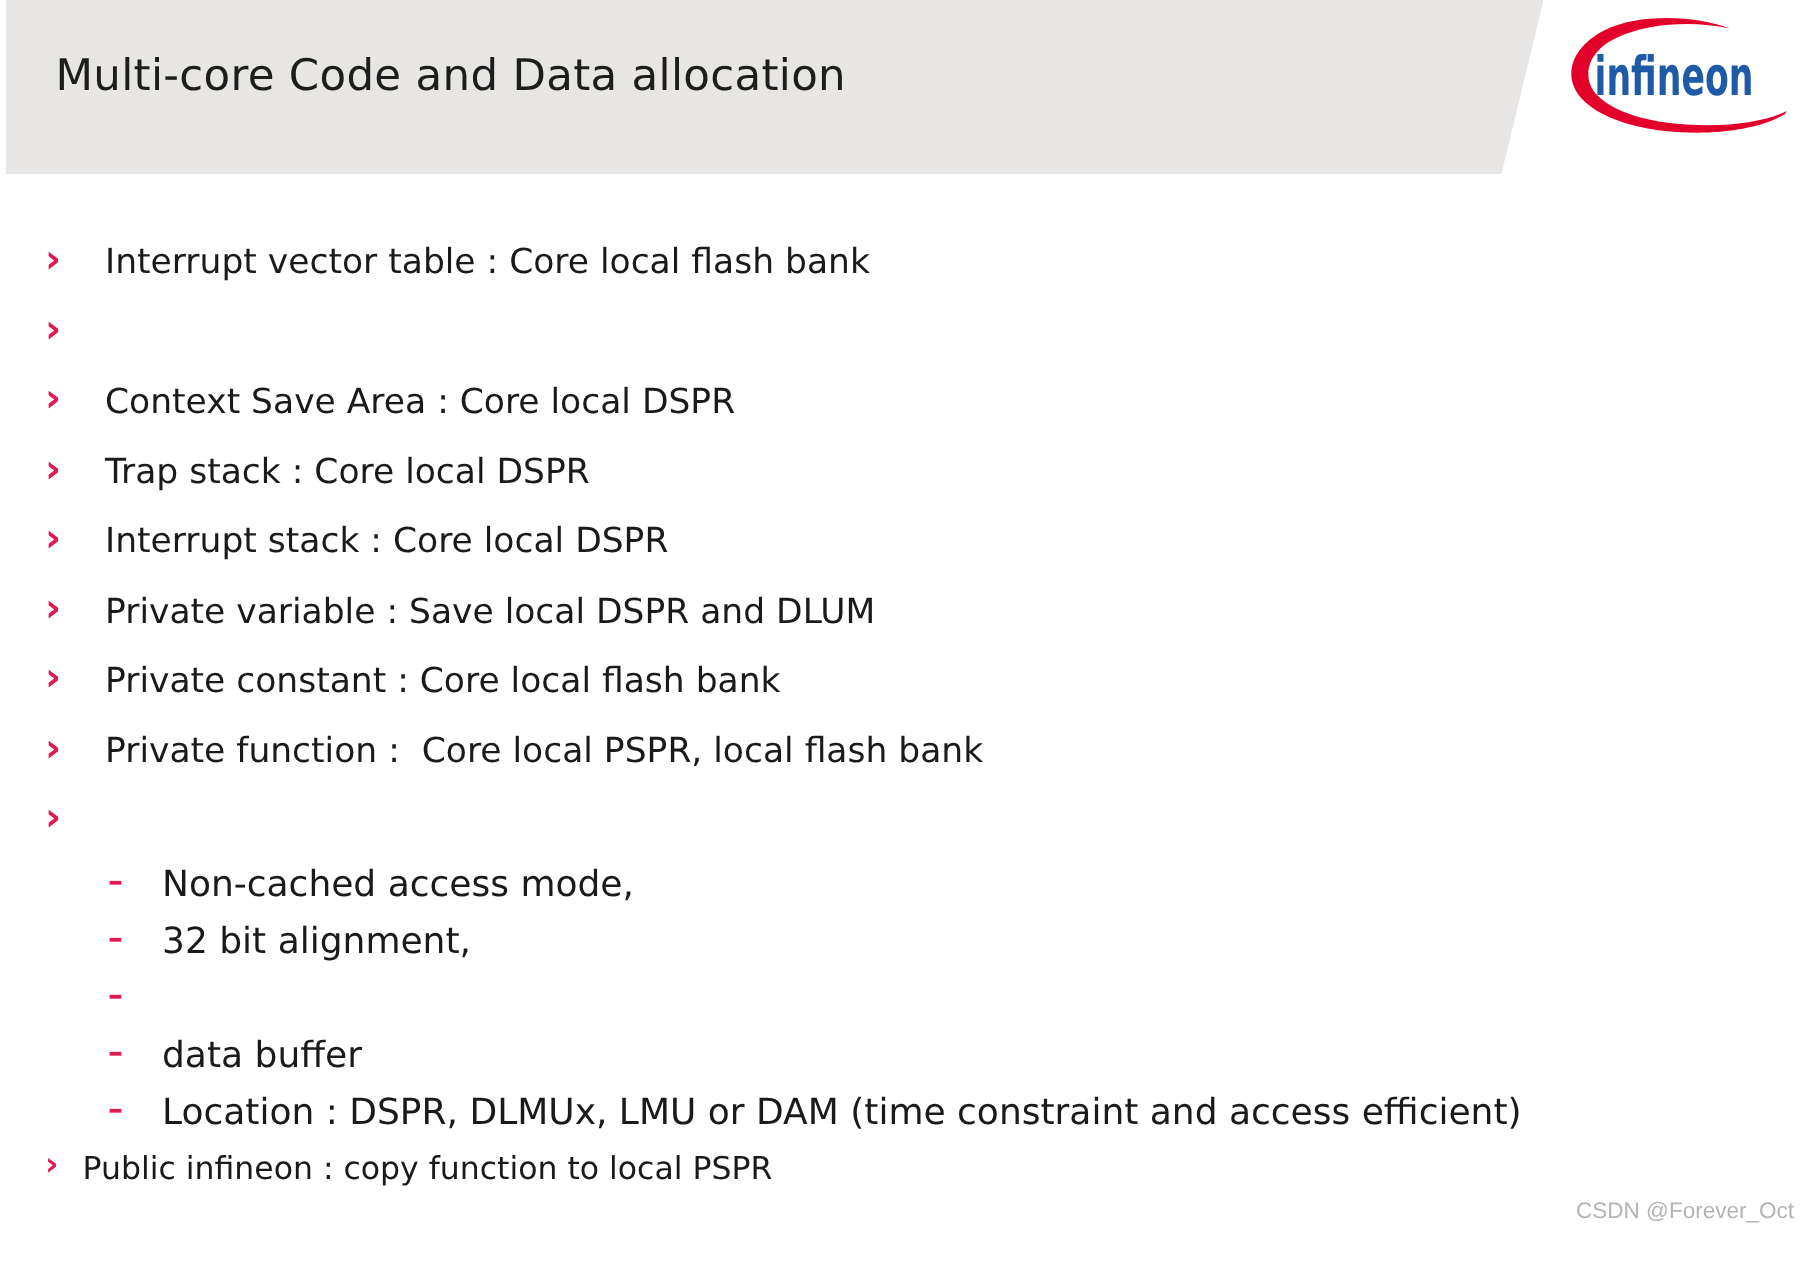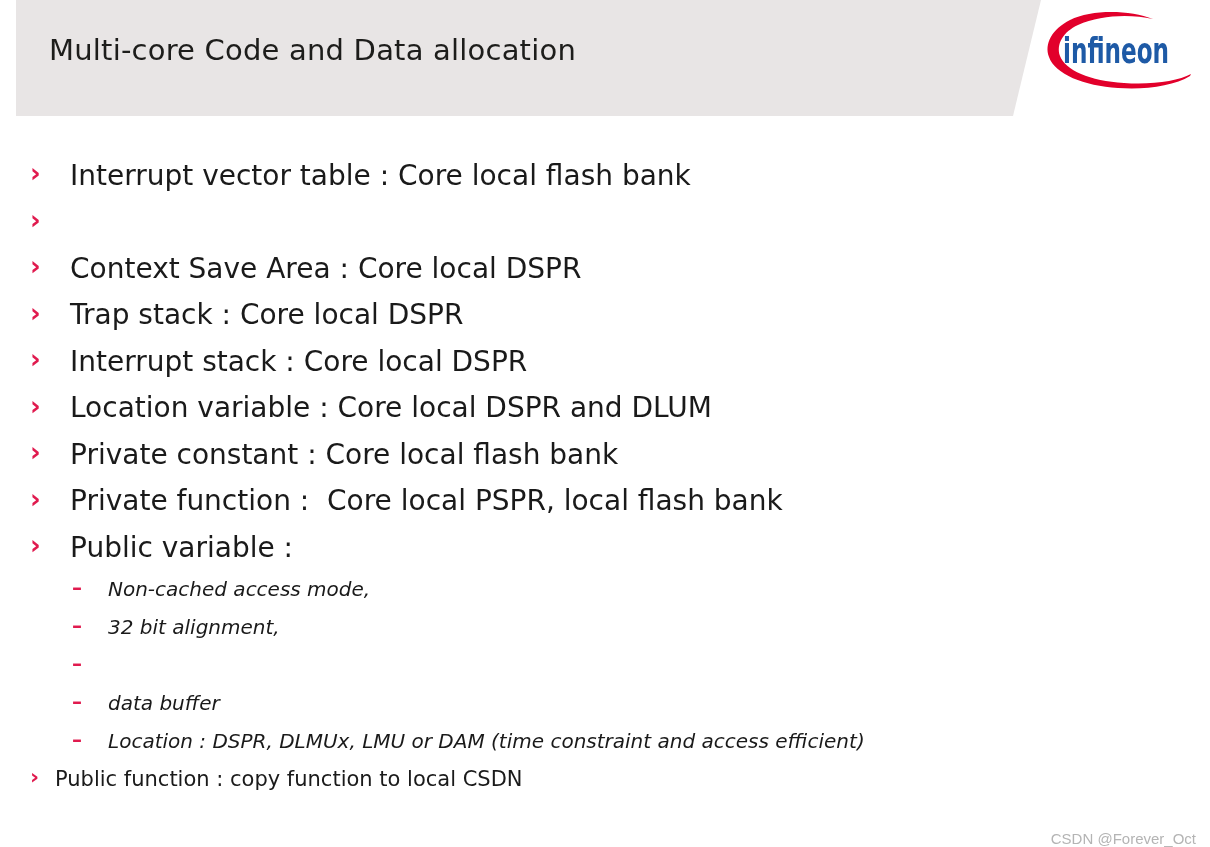--- a/index.html
+++ b/index.html
@@ -14,21 +14,21 @@
   body{background:#fff;}
   .slide{
     position:relative;
     width:1210px;height:847px;
     background:#ffffff;
     font-family:"DejaVu Sans",sans-serif;
     overflow:hidden;
   }
   
   .header-band{
-    position:absolute;top:0;left:16px;
+    position:absolute;top:0;left:4px;
     width:1025px;height:116px;
     background:var(--header-bg);
     clip-path:polygon(0 0,100% 0,calc(100% - 28px) 100%,0 100%);
   }
   .title{
     padding:30px 0 0 33px;
     font-size:29px;line-height:40px;
     color:#1d1d1b;
     letter-spacing:0.2px;
   }
@@ -46,25 +46,25 @@
     font-size:26px;font-weight:bold;line-height:1;
     transform:translateY(-2px);
   }
   .row.last .chev{width:25px;font-size:22px;}
   .dash{
     margin-left:72px;width:36px;flex:none;
     color:var(--accent-red);
     font-size:20px;font-weight:bold;line-height:1;
     transform:translateY(-2px);
   }
-  .b-text{font-size:28px;color:var(--text);white-space:pre;}
-  .row.sub .b-text{font-size:20px;font-style:italic;}
+  .b-text{font-size:23px;color:var(--text);white-space:pre;}
+  .row.sub .b-text{font-size:24px;}
   .row.last .b-text{font-size:21px;}
   .watermark{
-    position:absolute;right:14px;bottom:0;
+    position:absolute;right:14px;bottom:31px;
     font-family:"Liberation Sans",sans-serif;
     font-size:15px;color:var(--watermark);margin-left:25px;
   }
 </style>
 </head>
 <body>
 
 <div class="slide">
 
   <div class="header-band">
@@ -105,33 +105,32 @@
     <div class="row main">
       <span class="chev">›</span>
       <span class="b-text">Trap stack : Core local DSPR</span>
     </div>
     <div class="row main">
       <span class="chev">›</span>
       <span class="b-text">Interrupt stack : Core local DSPR</span>
     </div>
     <div class="row main">
       <span class="chev">›</span>
-      <span class="b-text">Location variable : Core local DSPR and DLUM</span>
+      <span class="b-text">Private variable : Save local DSPR and DLUM</span>
     </div>
     <div class="row main">
       <span class="chev">›</span>
       <span class="b-text">Private constant : Core local flash bank</span>
     </div>
     <div class="row main">
       <span class="chev">›</span>
       <span class="b-text">Private function :  Core local PSPR, local flash bank</span>
     </div>
     <div class="row main">
       <span class="chev">›</span>
-      <span class="b-text">Public variable :</span>
     </div>
 
     <div class="row sub">
       <span class="dash">–</span>
       <span class="b-text">Non-cached access mode,</span>
     </div>
     <div class="row sub">
       <span class="dash">–</span>
       <span class="b-text">32 bit alignment,</span>
     </div>
@@ -142,20 +141,20 @@
       <span class="dash">–</span>
       <span class="b-text">data buffer</span>
     </div>
     <div class="row sub">
       <span class="dash">–</span>
       <span class="b-text">Location : DSPR, DLMUx, LMU or DAM (time constraint and access efficient)</span>
     </div>
 
     <div class="row last">
       <span class="chev">›</span>
-      <span class="b-text">Public function : copy function to local CSDN</span>
+      <span class="b-text">Public infineon : copy function to local PSPR</span>
     </div>
 
   </div>
 
   <div class="watermark">CSDN @Forever_Oct</div>
 
 </div>
 
 </body></html>

